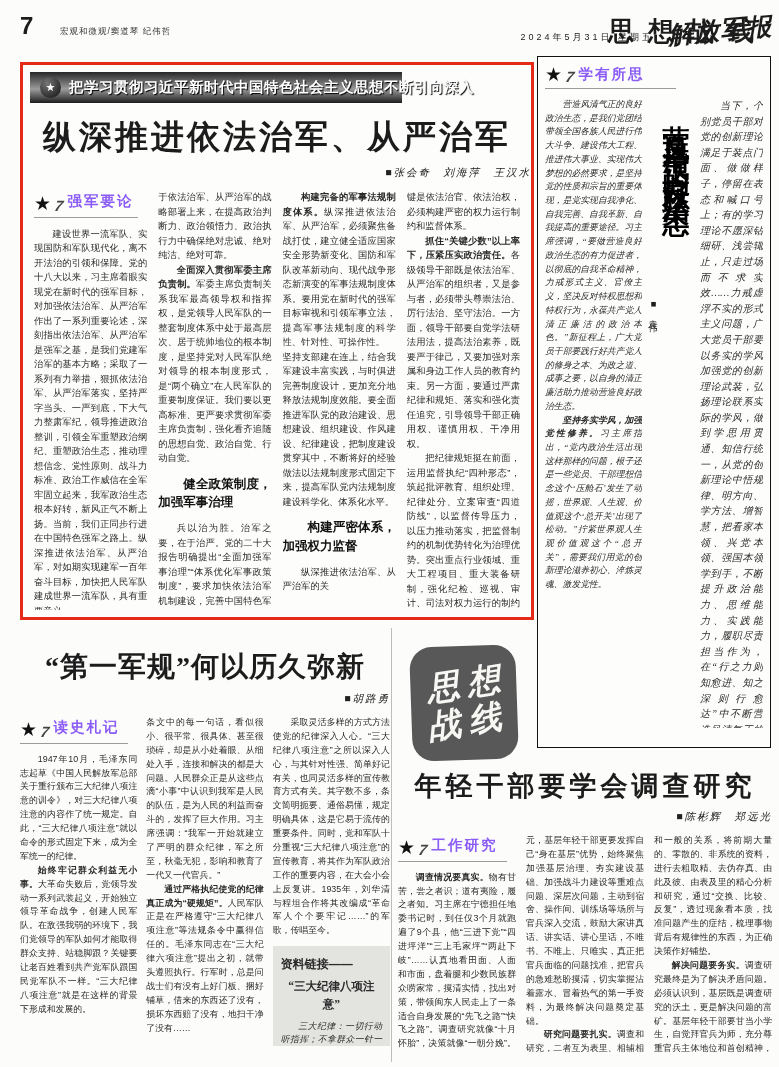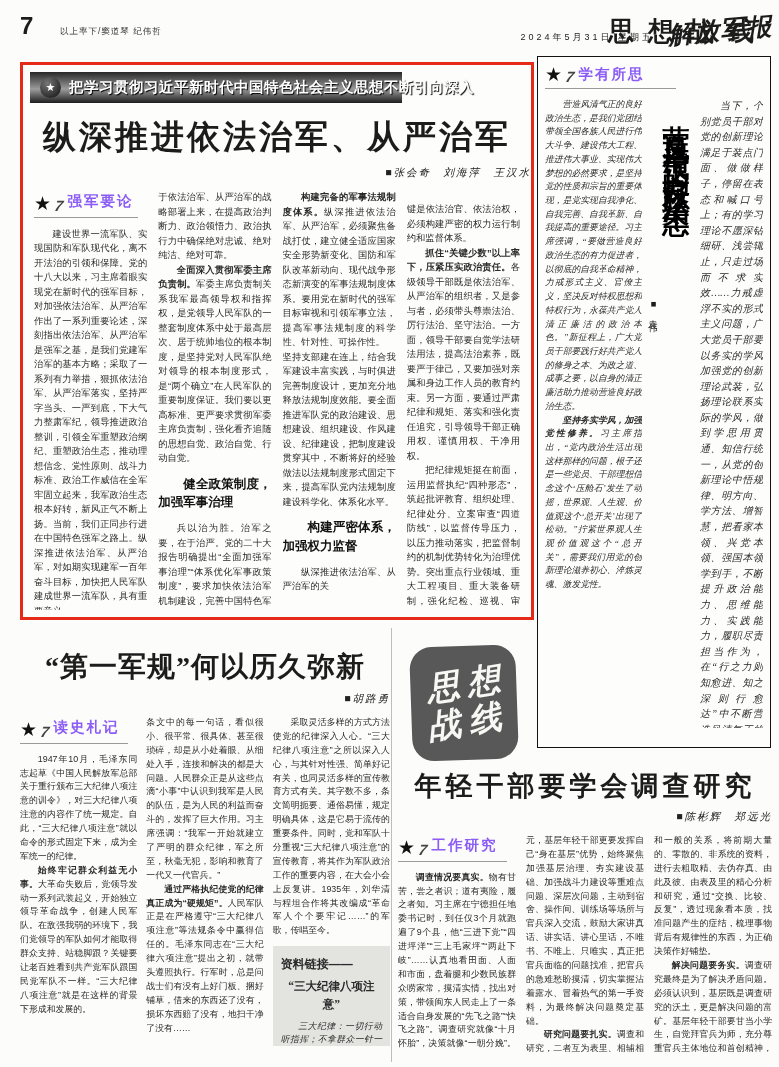--- a/index.html
+++ b/index.html
@@ -79,21 +79,21 @@
   .work-cols{display:flex;gap:10px;height:218px;overflow:hidden;margin-top:6px;}
   .work-cols .col{flex:1;font-size:8.9px;}
 </style>
 </head>
 <body>
 
 <div class="page">
 
   <div class="hdr">
     <div class="pageno">7</div>
-    <div class="editors">以上率下/窦道琴 纪伟哲</div>
+    <div class="editors">宏观和微观/窦道琴 纪伟哲</div>
     <div class="section-title">思想战线</div>
     <div class="hdr-right">
       <div class="date">2024年5月31日 星期五</div>
       <div class="masthead">解放军报</div>
     </div>
   </div>
 
   <div class="main-box">
     <div class="banner">
       <span class="emblem">★</span>
@@ -117,21 +117,21 @@
         <div class="subhead">健全政策制度，加强军事治理</div>
         <p class="para">兵以治为胜。治军之要，在于治严。党的二十大报告明确提出“全面加强军事治理”“体系优化军事政策制度”，要求加快依法治军机制建设，完善中国特色军事法治体系。</p>
       </div>
       <div class="col">
         <p class="para"><b class="lead">构建完备的军事法规制度体系。</b><span>纵深推进依法治军、从严治军，必须聚焦备战打仗，建立健全适应国家安全形势新变化、国防和军队改革新动向、现代战争形态新演变的军事法规制度体系。要用党在新时代的强军目标审视和引领军事立法，提高军事法规制度的科学性、针对性、可操作性。</span></p>
         <p class="para" style="text-indent:0;">坚持支部建在连上，结合我军建设丰富实践，与时俱进完善制度设计，更加充分地释放法规制度效能。要全面推进军队党的政治建设、思想建设、组织建设、作风建设、纪律建设，把制度建设贯穿其中，不断将好的经验做法以法规制度形式固定下来，提高军队党内法规制度建设科学化、体系化水平。</p>
         <div class="subhead">构建严密体系，加强权力监督</div>
         <p class="para">纵深推进依法治军、从严治军的关</p>
       </div>
       <div class="col">
-        <p class="para" style="text-indent:0;margin-top:12px;">键是依法治官、依法治权，必须构建严密的权力运行制约和监督体系。</p>
+        <p class="para" style="text-indent:0;">键是依法治官、依法治权，必须构建严密的权力运行制约和监督体系。</p>
         <p class="para"><b class="lead">抓住“关键少数”以上率下，压紧压实政治责任。</b><span>各级领导干部既是依法治军、从严治军的组织者，又是参与者，必须带头尊崇法治、厉行法治、坚守法治。一方面，领导干部要自觉学法研法用法，提高法治素养，既要严于律己，又要加强对亲属和身边工作人员的教育约束。另一方面，要通过严肃纪律和规矩、落实和强化责任追究，引导领导干部正确用权、谨慎用权、干净用权。</span></p>
         <p class="para">把纪律规矩挺在前面，运用监督执纪“四种形态”，筑起批评教育、组织处理、纪律处分、立案审查“四道防线”，以监督传导压力，以压力推动落实，把监督制约的机制优势转化为治理优势。突出重点行业领域、重大工程项目、重大装备研制，强化纪检、巡视、审计、司法对权力运行的制约和监督作用，走开军内联合监督、军地融合监督路子，加大军地交叉地带整治力度，形成严密高效的法治监督体系，铲除腐败现象滋生蔓延的土壤，确保枪杆子永不生锈、永不变质。</p>
       </div>
     </div>
   </div>
 
   <div class="thought-box">
     <div class="badge" style="width:60%;">
       <span class="badge-star">★</span>
       <span class="badge-seven">7</span>

